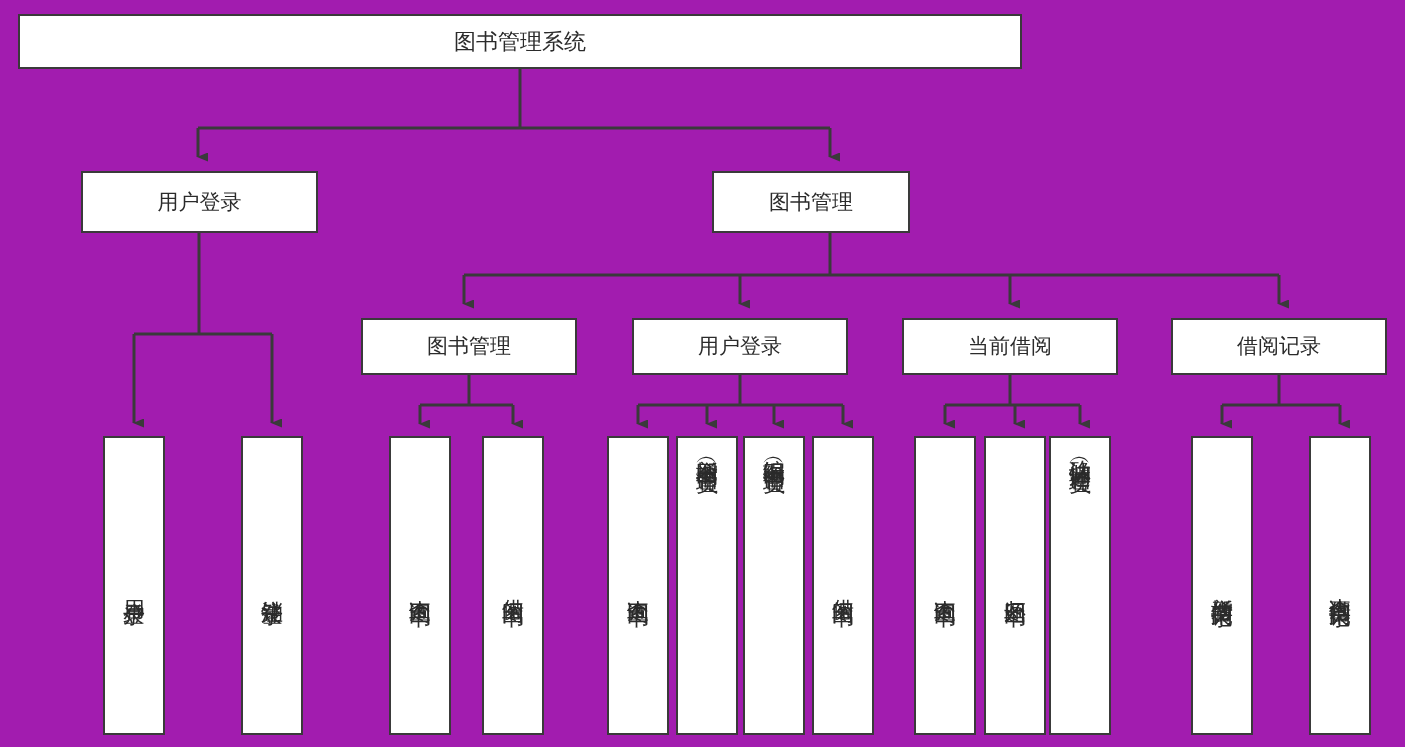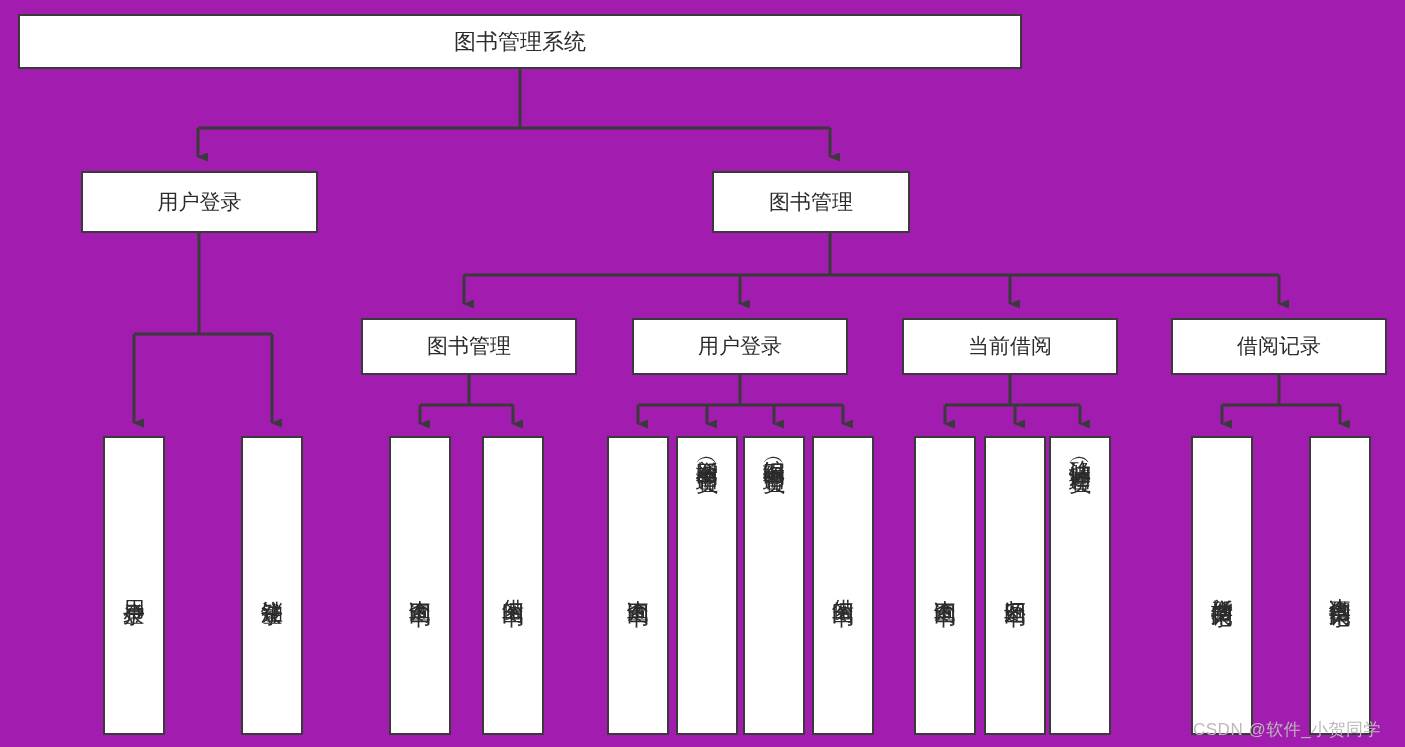--- a/index.html
+++ b/index.html
@@ -195,15 +195,14 @@
     <span class="label">确认归还（管理员）</span>
   </div>
 
   <div class="node v center" style="left:1191px; top:436px; width:62px; height:299px;">
     <span class="label">新增借阅记录</span>
   </div>
   <div class="node v center" style="left:1309px; top:436px; width:62px; height:299px;">
     <span class="label">查询借阅记录</span>
   </div>
 
-  <div class="watermark" style="left:1193px; top:718px;">CSDN @软件_小贺同学</div>
 
 </div>
 
 </body></html>

